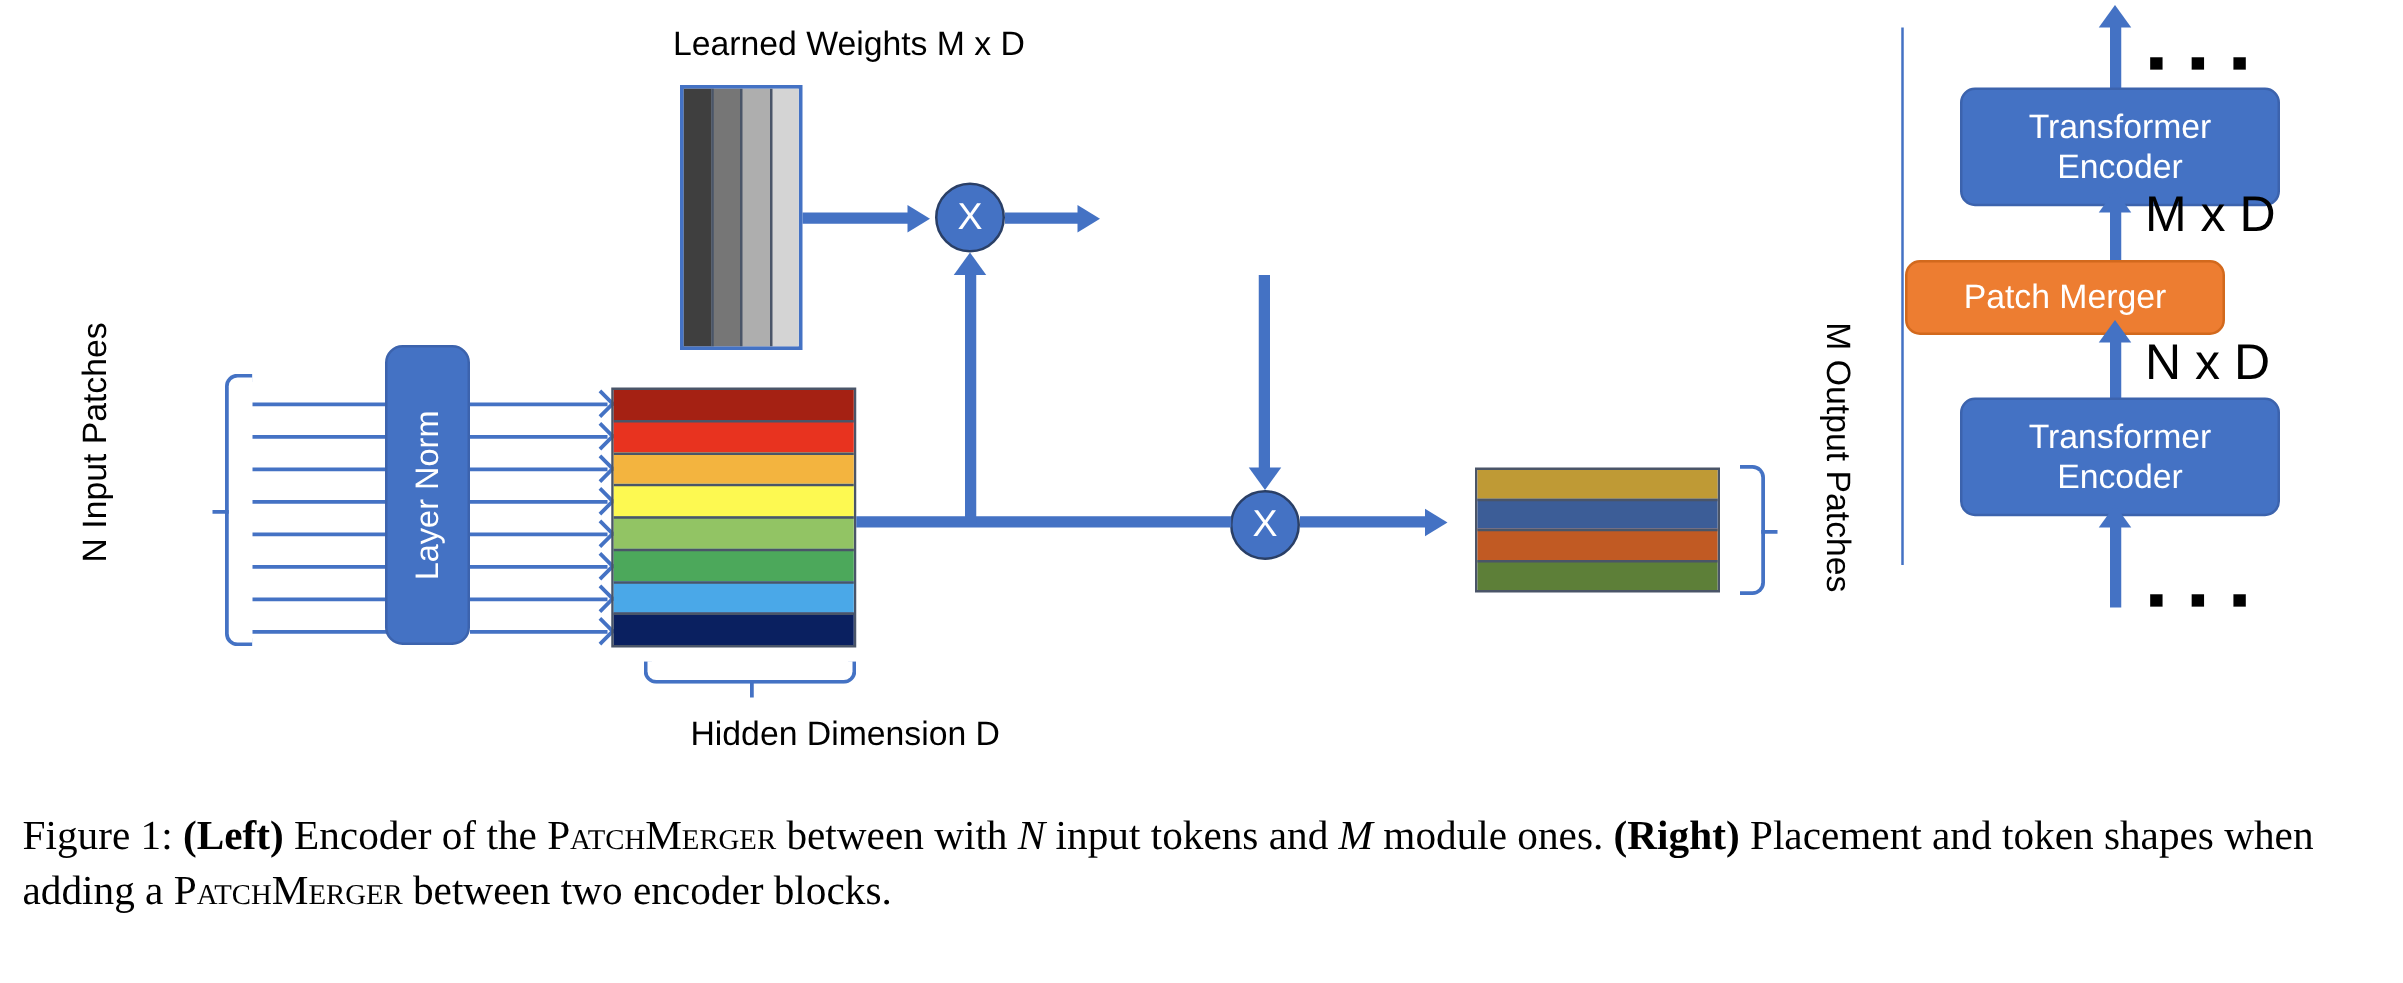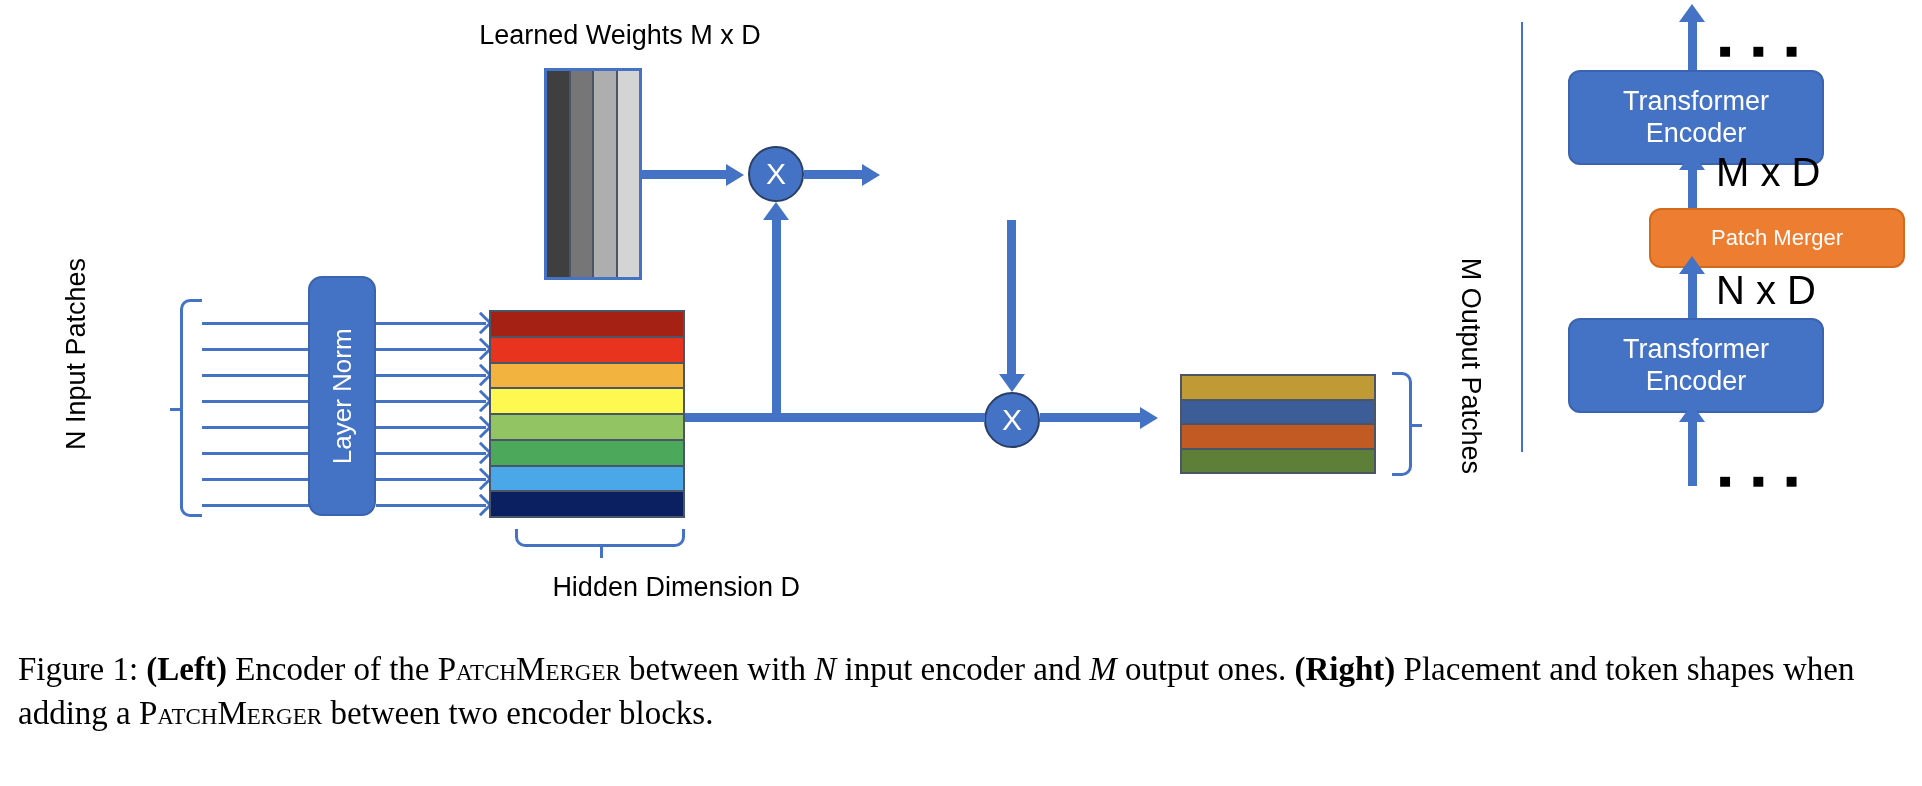--- a/index.html
+++ b/index.html
@@ -97,21 +97,21 @@
   }
   #caption b { font-weight: 700; }
   #caption i { font-style: italic; }
   .sc { font-variant: small-caps; }
 </style>
 </head>
 <body>
 
 <div id="figure">
 
-  <div class="abs plain-label" style="left:420px; top:20px; width:400px; text-align:center;">Learned Weights M x D</div>
+  <div class="abs plain-label" style="left:420px; top:20px; width:400px; text-align:right;">Learned Weights M x D</div>
 
   <div class="abs weightstack stack horz" style="left:544px; top:68px; width:98px; height:212px;">
     <div class="cell" style="background:#3f3f3f;"></div>
     <div class="cell" style="background:#767676;"></div>
     <div class="cell" style="background:#aeaeae;"></div>
     <div class="cell" style="background:#d4d4d4;"></div>
   </div>
 
   <div class="abs hline thick" style="left:642px; top:170px; width:88px;"></div>
   <div class="abs arrow-r" style="left:726px; top:164px;"></div>
@@ -214,21 +214,21 @@
 
   <div class="abs procbox" style="left:1568px; top:70px; width:256px; height:95px; font-size:27px;">
     <span style="white-space:pre-line;">Transformer
 Encoder</span>
   </div>
 
   <div class="abs vline thick" style="left:1688px; top:168px; height:44px;"></div>
   <div class="abs arrow-u" style="left:1679px; top:152px;"></div>
   <div class="abs plain-label" style="left:1716px; top:150px; font-size:40px;">M x D</div>
 
-  <div class="abs procbox orange" style="left:1649px; top:208px; width:256px; height:60px; font-size:22px;">
+  <div class="abs procbox orange" style="left:1524px; top:208px; width:256px; height:60px; font-size:27px;">
     <span>Patch Merger</span>
   </div>
 
   <div class="abs vline thick" style="left:1688px; top:272px; height:50px;"></div>
   <div class="abs arrow-u" style="left:1679px; top:256px;"></div>
   <div class="abs plain-label" style="left:1716px; top:268px; font-size:40px;">N x D</div>
 
   <div class="abs procbox" style="left:1568px; top:318px; width:256px; height:95px; font-size:27px;">
     <span style="white-space:pre-line;">Transformer
 Encoder</span>
@@ -238,22 +238,22 @@
   <div class="abs arrow-u" style="left:1679px; top:404px;"></div>
   <div class="abs dots" style="left:1718px; top:470px;">▪ ▪ ▪</div>
 
   <div id="caption">
     <span>Figure 1:</span>
     <b>(Left)</b>
     <span>Encoder of the</span>
     <span class="sc">PatchMerger</span>
     <span>between with</span>
     <i>N</i>
-    <span>input encoder and</span>
+    <span>input tokens and</span>
     <i>M</i>
-    <span>output ones.</span>
+    <span>module ones.</span>
     <b>(Right)</b>
     <span>Placement and token shapes when adding a</span>
     <span class="sc">PatchMerger</span>
     <span>between two encoder blocks.</span>
   </div>
 
 </div>
 
 </body></html>

